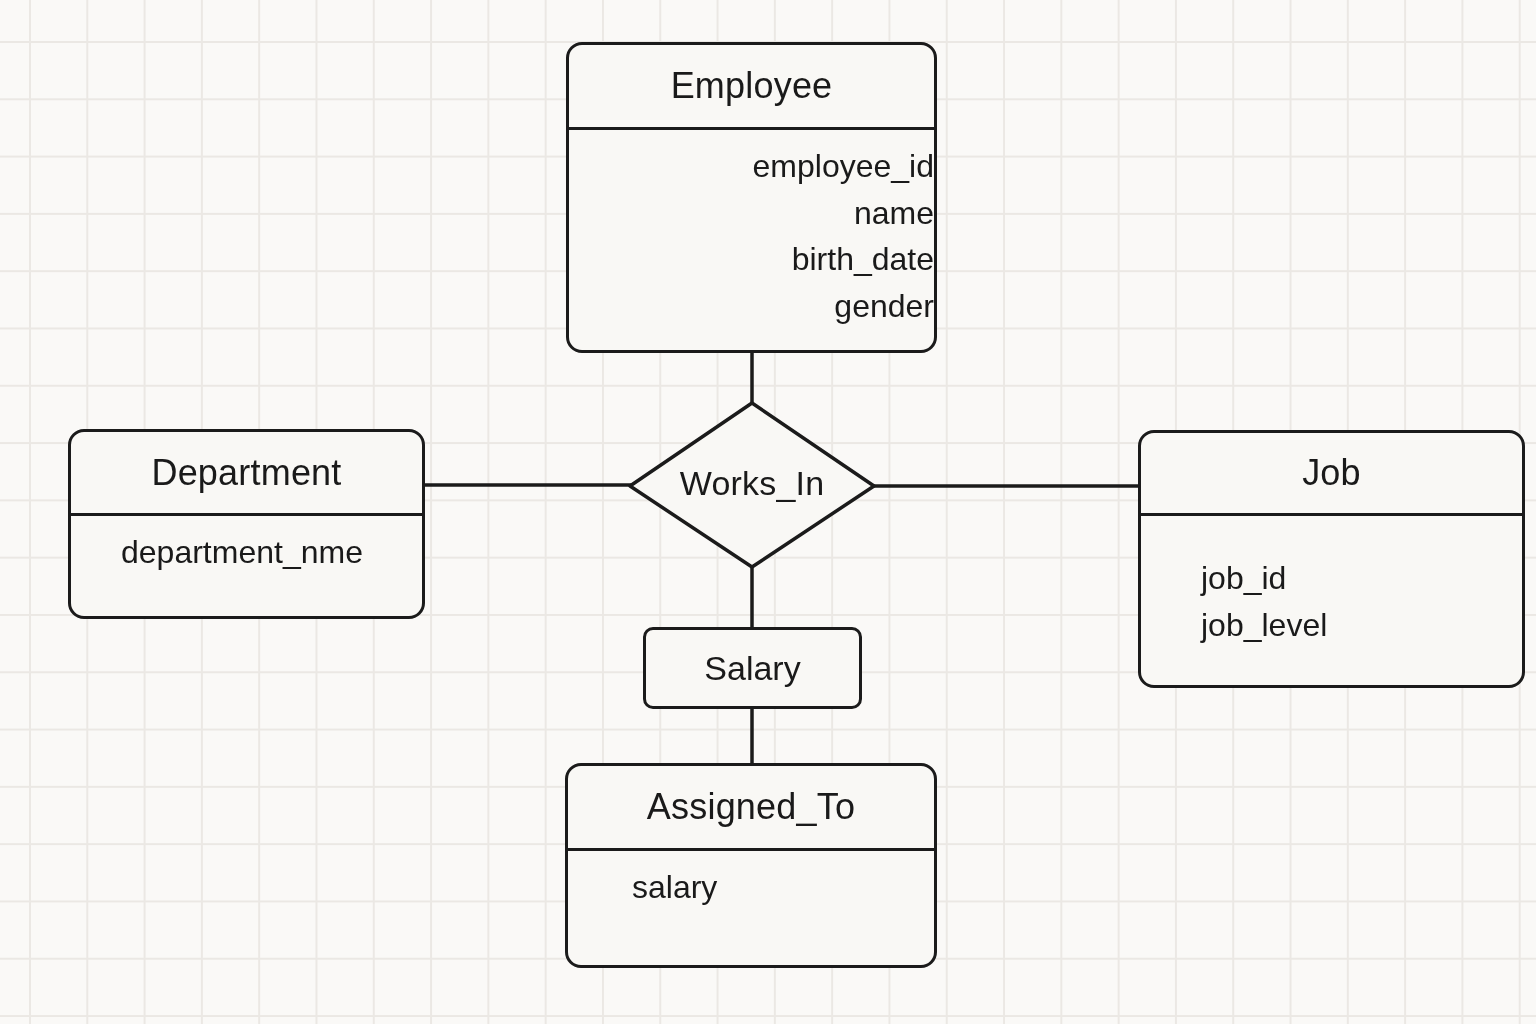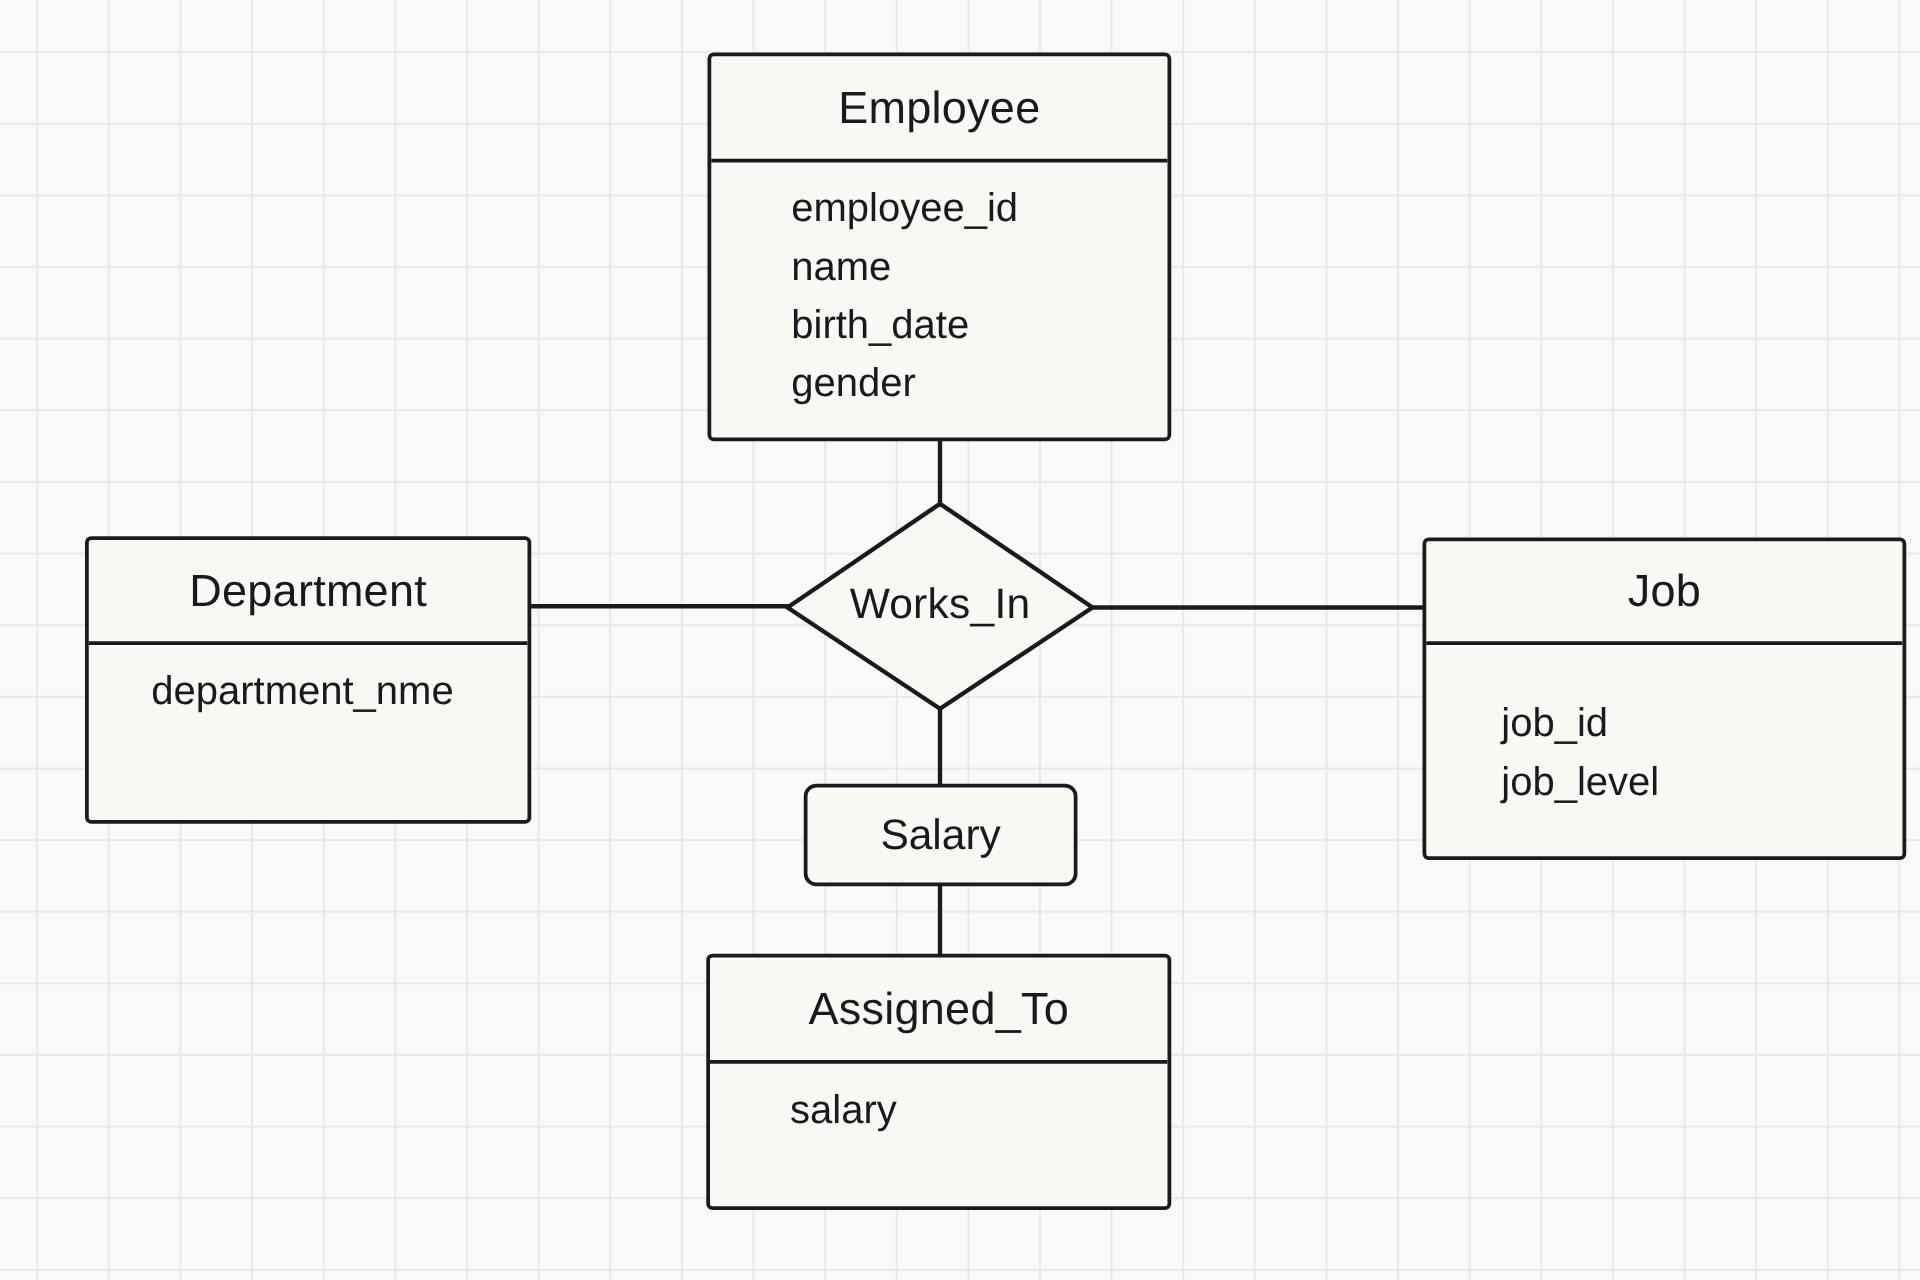--- a/index.html
+++ b/index.html
@@ -35,42 +35,42 @@
     stroke: #1b1b1b;
     stroke-width: 3.5;
     stroke-linejoin: round;
   }
   .entity {
     position: absolute;
     z-index: 2;
     box-sizing: border-box;
     background: #f9f8f5;
     border: 3.5px solid #1b1b1b;
-    border-radius: 5px;
+    border-radius: 16px;
   }
   .entity-header {
     box-sizing: border-box;
     display: flex;
     align-items: center;
     justify-content: center;
     border-bottom: 3.5px solid #1b1b1b;
     font-size: 36px;
     letter-spacing: 0.2px;
   }
   .entity-body {
     box-sizing: border-box;
     padding-top: 13px;
     font-size: 32px;
     line-height: 46.5px;
   }
   .entity-employee   { left: 566px;  top: 42px;  width: 371px; height: 311px; }
   .entity-employee .entity-header   { height: 85px; }
-  .entity-employee .entity-body     { padding-left: 64px; }
+  .entity-employee .entity-body     { padding-left: 64px; text-align: right; }
 
-  .entity-department { left: 68px;   top: 429px; width: 357px; height: 230px; }
+  .entity-department { left: 68px;   top: 429px; width: 357px; height: 190px; }
   .entity-department .entity-header { height: 84px; }
   .entity-department .entity-body   { padding-left: 50px; }
 
   .entity-job        { left: 1138px; top: 430px; width: 387px; height: 258px; }
   .entity-job .entity-header        { height: 83px; }
   .entity-job .entity-body          { padding-left: 60px; margin-top: 26px; }
 
   .entity-assigned   { left: 565px;  top: 763px; width: 372px; height: 205px; }
   .entity-assigned .entity-header   { height: 85px; }
   .entity-assigned .entity-body     { padding-left: 64px; }

